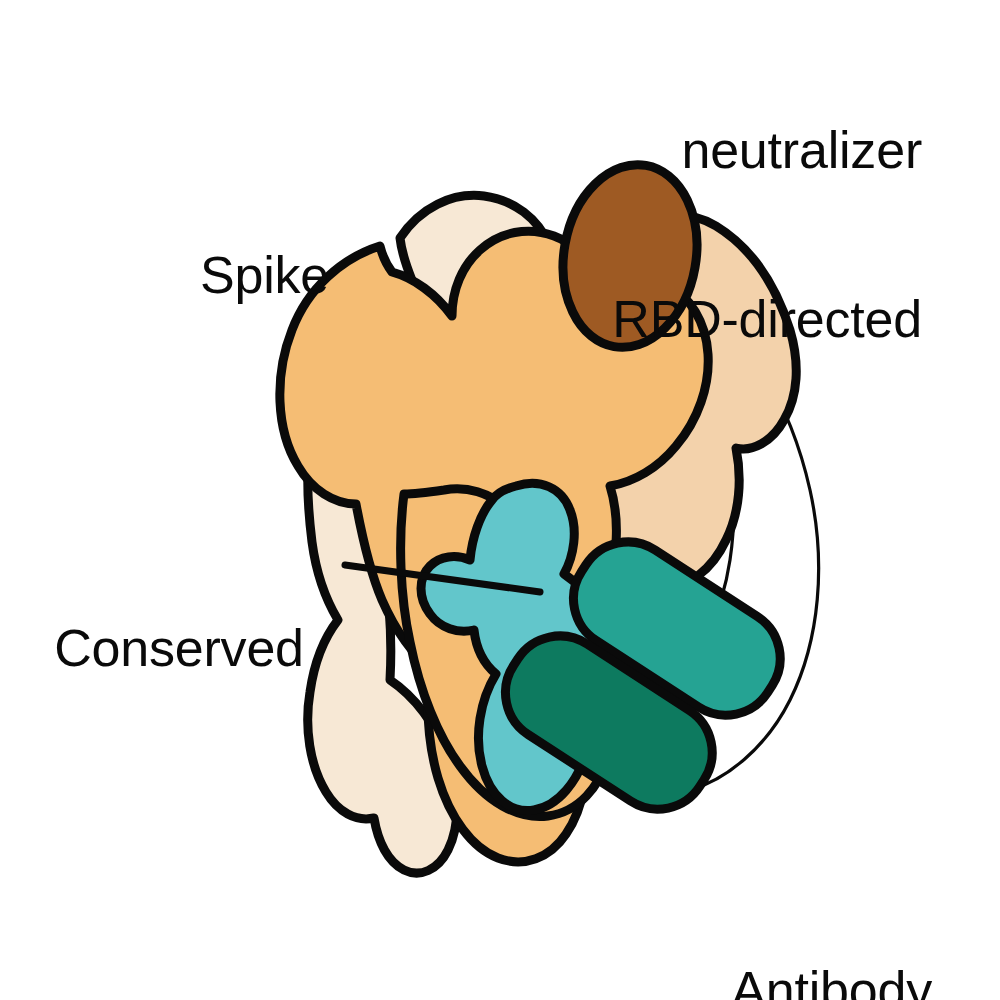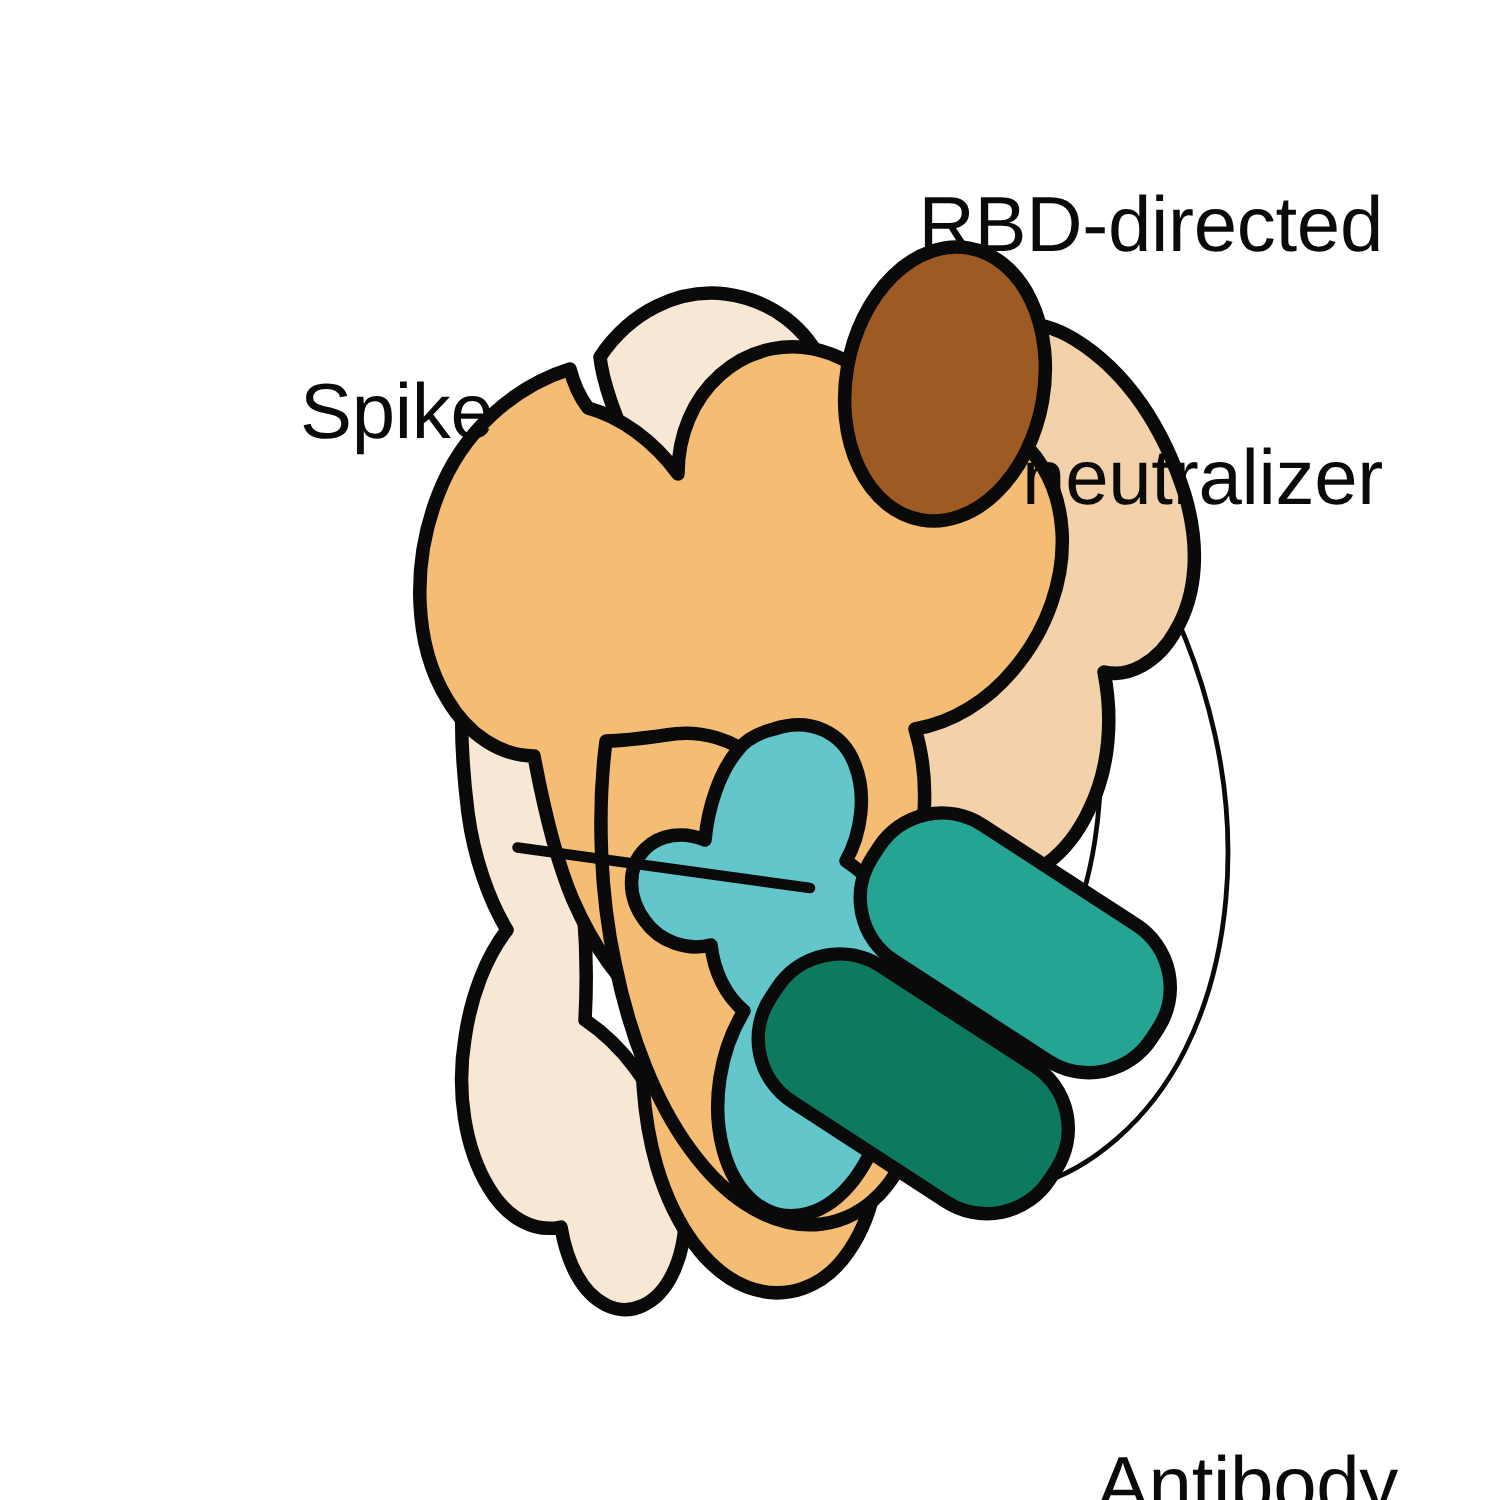--- a/index.html
+++ b/index.html
@@ -172,29 +172,30 @@
       <rect x="498" y="668" width="222" height="108" rx="50" ry="50" fill="#0d7a5f" stroke="#0a0a0a" stroke-width="9"></rect>
     </g>
 
     <ellipse cx="630" cy="256" rx="66" ry="92" transform="rotate(10 630 256)" fill="#9e5a23" stroke="#0a0a0a" stroke-width="9"></ellipse>
 
     <line x1="345" y1="565" x2="540" y2="592" stroke="#0a0a0a" stroke-width="7" stroke-linecap="round"></line>
 
   </svg>
 
   <div class="lbl" id="label-rbd">
+    <div>neutralizer</div>
     <div>RBD-directed</div>
-    <div>neutralizer</div>
   </div>
 
   <div class="lbl" id="label-spike">
     <div>Spike</div>
   </div>
 
   <div class="lbl" id="label-epitope">
+    <div>Conserved</div>
   </div>
 
   <div class="lbl" id="label-antibody">
     <div>Antibody</div>
     
   </div>
 
 </div>
 
 </body></html>

